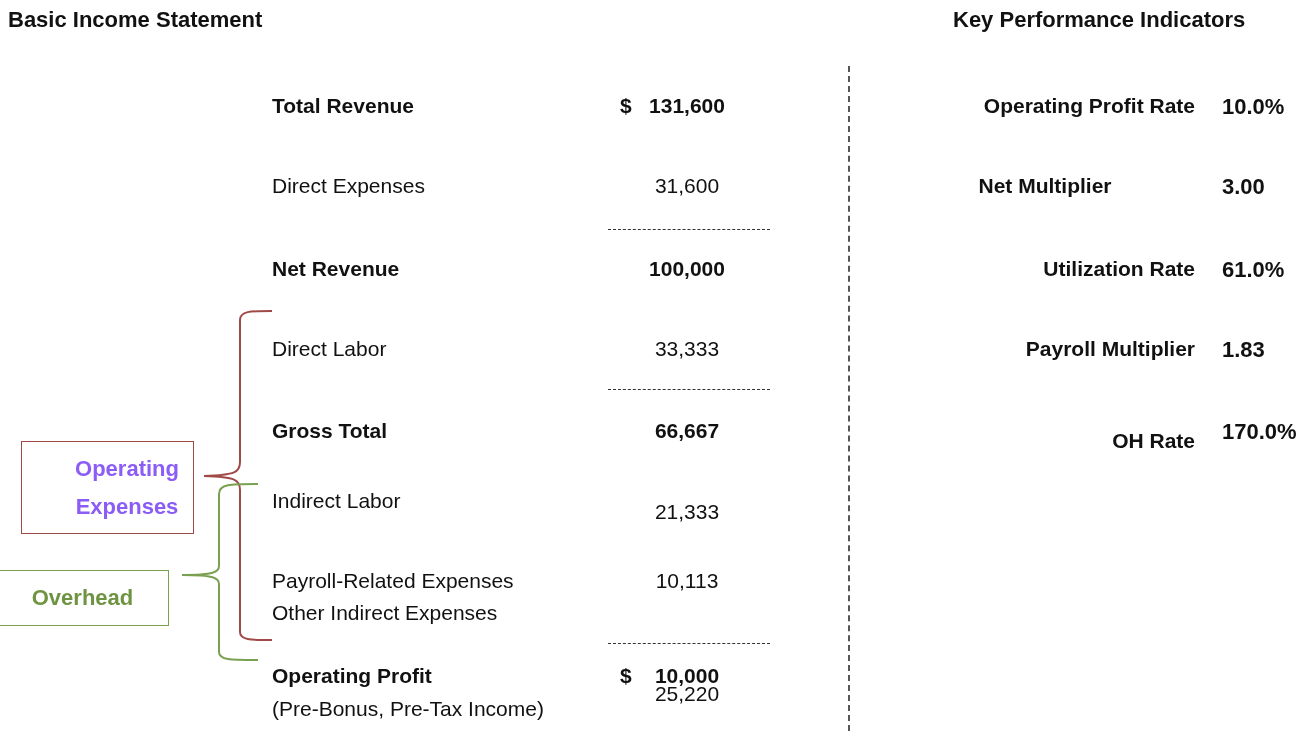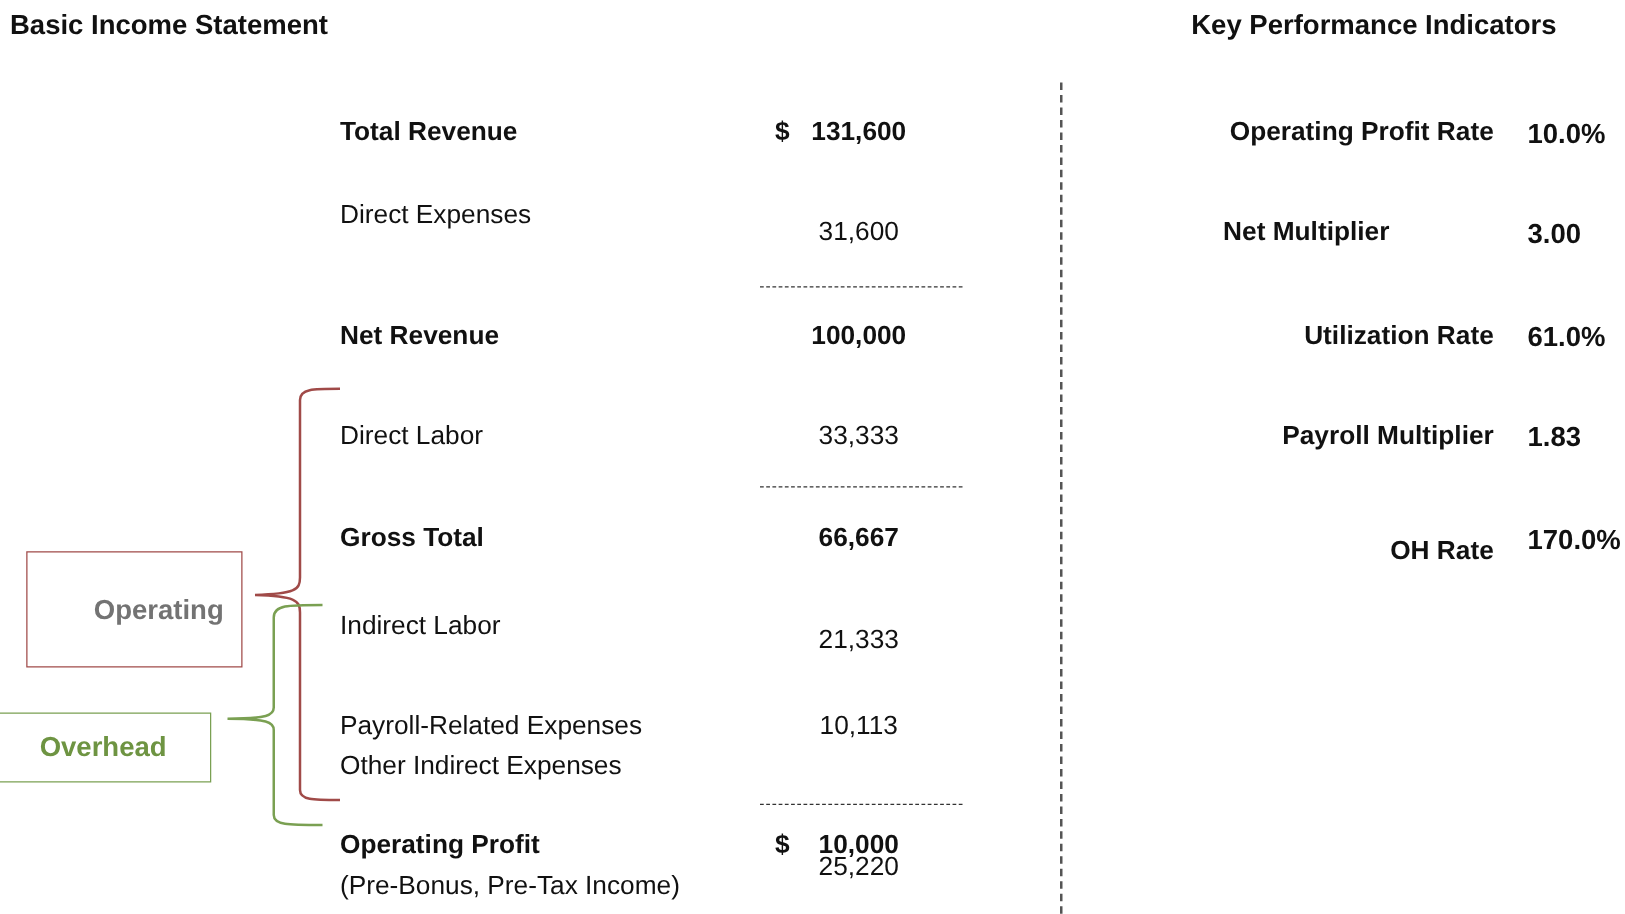--- a/index.html
+++ b/index.html
@@ -15,21 +15,21 @@
   .num { font-size: 21px; text-align: center; width: 140px; white-space: nowrap; }
   .dollar { font-size: 21px; font-weight: bold; }
   .dash { border-top: 1px dashed #333; width: 162px; height: 0; }
   .vdiv { left: 848px; top: 66px; height: 665px; border-left: 2px dashed #555; width: 0; }
   .kpi-l { font-size: 21px; font-weight: bold; text-align: right; width: 300px; right: 105px; white-space: nowrap; }
   .kpi-v { font-size: 22px; font-weight: bold; left: 1222px; white-space: nowrap; }
   .box {
     box-sizing: border-box; display: flex; align-items: center; justify-content: center;
     text-align: center; font-weight: bold; font-size: 22px; line-height: 38px; background: #fff;
   }
-  .box-op { left: 21px; top: 441px; width: 173px; height: 93px; border: 1.5px solid #a04a48; color: #737373; padding-left: 39px; }
+  .box-op { left: 21px; top: 441px; width: 173px; height: 93px; border: 1.5px solid #a04a48; color: #8b5cf6; padding-left: 39px; }
   .box-oh { left: -4px; top: 570px; width: 173px; height: 56px; border: 1.5px solid #7aa052; color: #6e9442; }
   svg.brackets { position: absolute; left: 0; top: 0; }
 </style>
 </head>
 <body>
 
 <div class="abs title" style="left:8px;">Basic Income Statement</div>
 <div class="abs title" style="left:953px;">Key Performance Indicators</div>
 
 <div class="abs vdiv"></div>
@@ -37,33 +37,34 @@
 <svg class="brackets" width="300" height="731">
 
   <path d="M272,311 C250,311 240,311 240,320 L240,462 C240,472 236,475 204,476 M240,490 L240,632 C240,640 250,640 272,640 M204,476 C236,477 240,480 240,490" fill="none" stroke="#a04a48" stroke-width="2"></path>
 
   <path d="M258,484 C230,484 219,484 219,494 L219,566 C219,572 214,575 182,575 M182,575 C214,575 219,578 219,584 L219,652 C219,660 230,660 258,660" fill="none" stroke="#7aa052" stroke-width="2"></path>
 </svg>
 
 <div class="abs box box-op">
   <div>
     <div>Operating</div>
+    <div>Expenses</div>
   </div>
 </div>
 <div class="abs box box-oh">
   <span>Overhead</span>
 </div>
 
 <div>
 
   <div class="abs lbl b" style="left:272px; top:94px;">Total Revenue</div>
   <div class="abs dollar" style="left:620px; top:94px;">$</div>
   <div class="abs num b" style="left:617px; top:94px;">131,600</div>
 
-  <div class="abs lbl" style="left:272px; top:160px;">Direct Expenses</div>
+  <div class="abs lbl" style="left:272px; top:174px;">Direct Expenses</div>
   <div class="abs num" style="left:617px; top:174px;">31,600</div>
   <div class="abs dash" style="left:608px; top:229px;"></div>
 
   <div class="abs lbl b" style="left:272px; top:257px;">Net Revenue</div>
   <div class="abs num b" style="left:617px; top:257px;">100,000</div>
 
   <div class="abs lbl" style="left:272px; top:337px;">Direct Labor</div>
   <div class="abs num" style="left:617px; top:337px;">33,333</div>
   <div class="abs dash" style="left:608px; top:389px;"></div>
 

